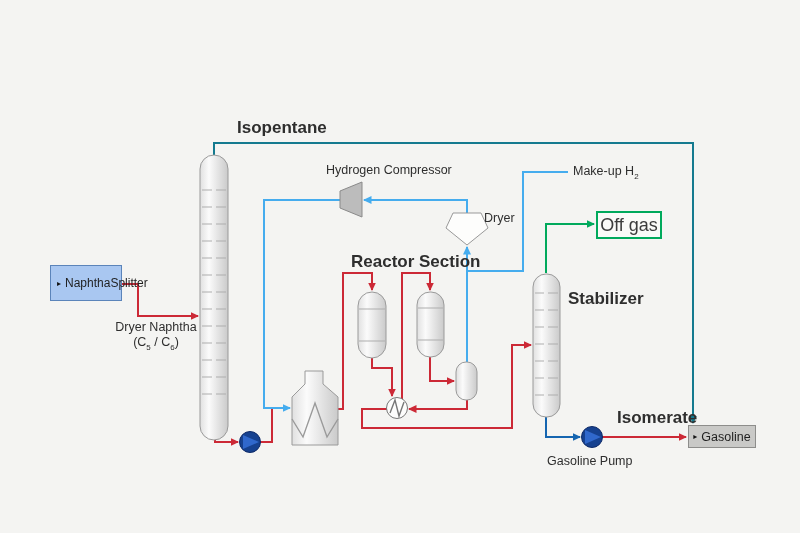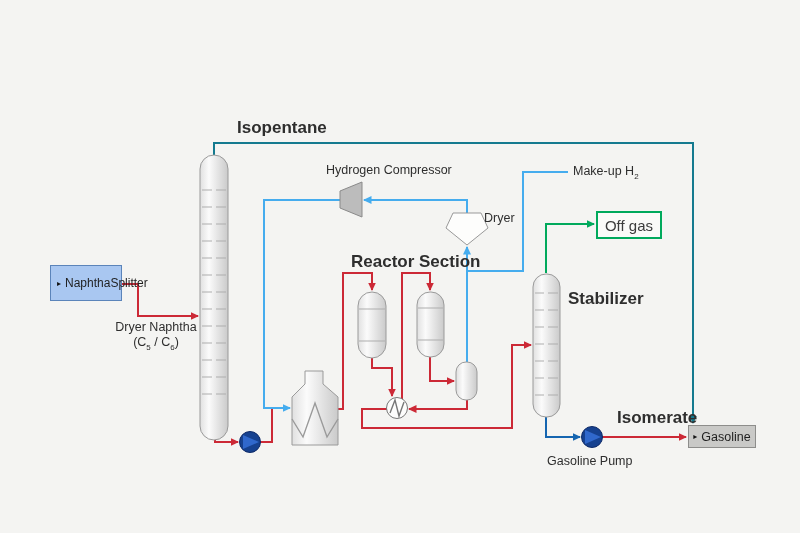--- a/index.html
+++ b/index.html
@@ -15,21 +15,21 @@
   sub{font-size:8px;line-height:0;}
   .chip{position:absolute;box-sizing:border-box;display:flex;align-items:center;font-size:12px;color:#1f1f1f;}
   .chip-marker{font-size:8px;margin-right:4px;color:#111;}
   .chip.splitter{
     left:50px;top:265px;width:72px;height:36px;background:#a9c7f1;
     border:1.5px solid #5b84ba;padding:2px 4px 2px 6px;
   }
   .chip.splitter .chip-text{display:flex;flex-direction:row;line-height:15px;}
   .chip.offgas{
     left:596px;top:211px;width:66px;height:28px;background:#fafaf8;
-    border:2px solid #00a95c;justify-content:center;color:#3c3c3c;font-size:15px;
+    border:2px solid #00a95c;justify-content:center;color:#3c3c3c;font-size:18px;
   }
   .chip.gasoline{
     left:688px;top:425px;width:68px;height:23px;background:#c9c9c7;
     border:1.5px solid #8d8d8b;justify-content:center;font-size:12.5px;
   }
 </style>
 </head>
 <body>
 
 <div class="canvas">

